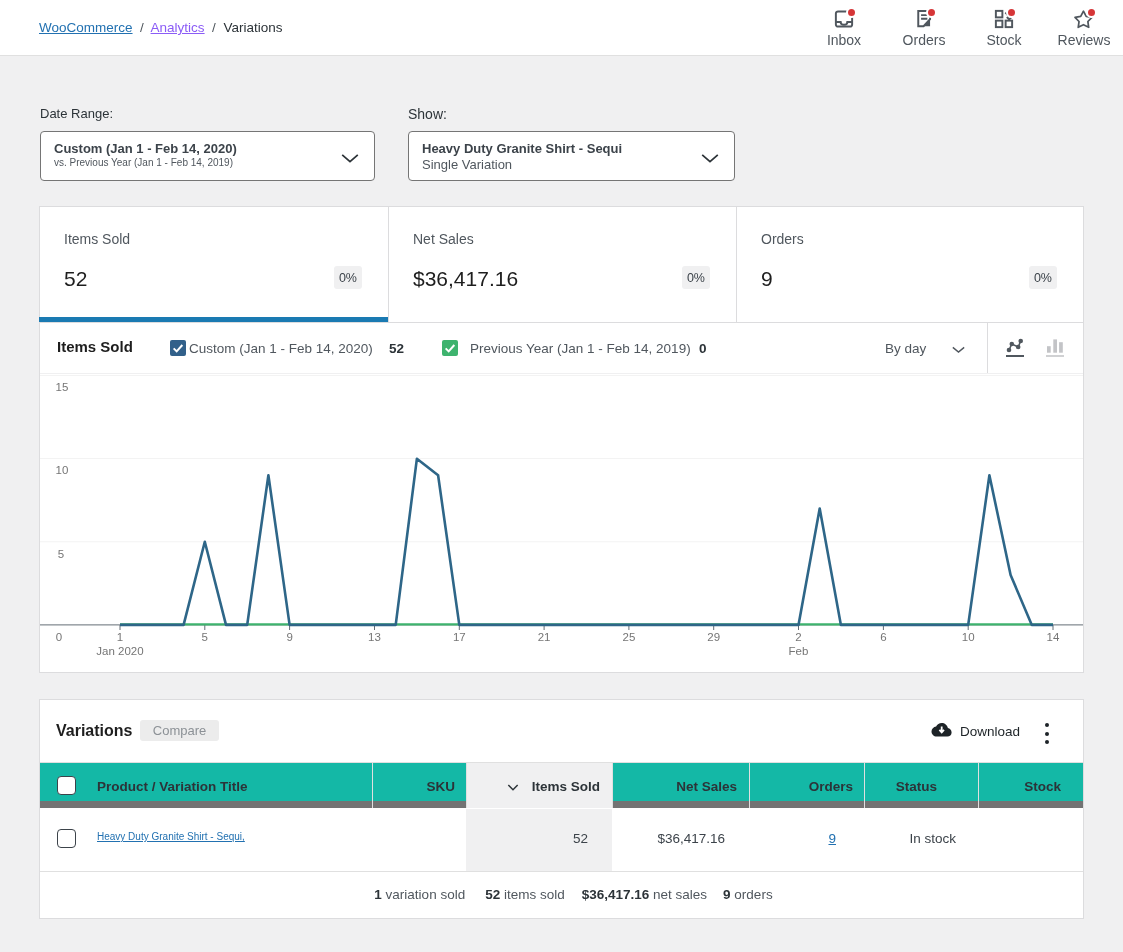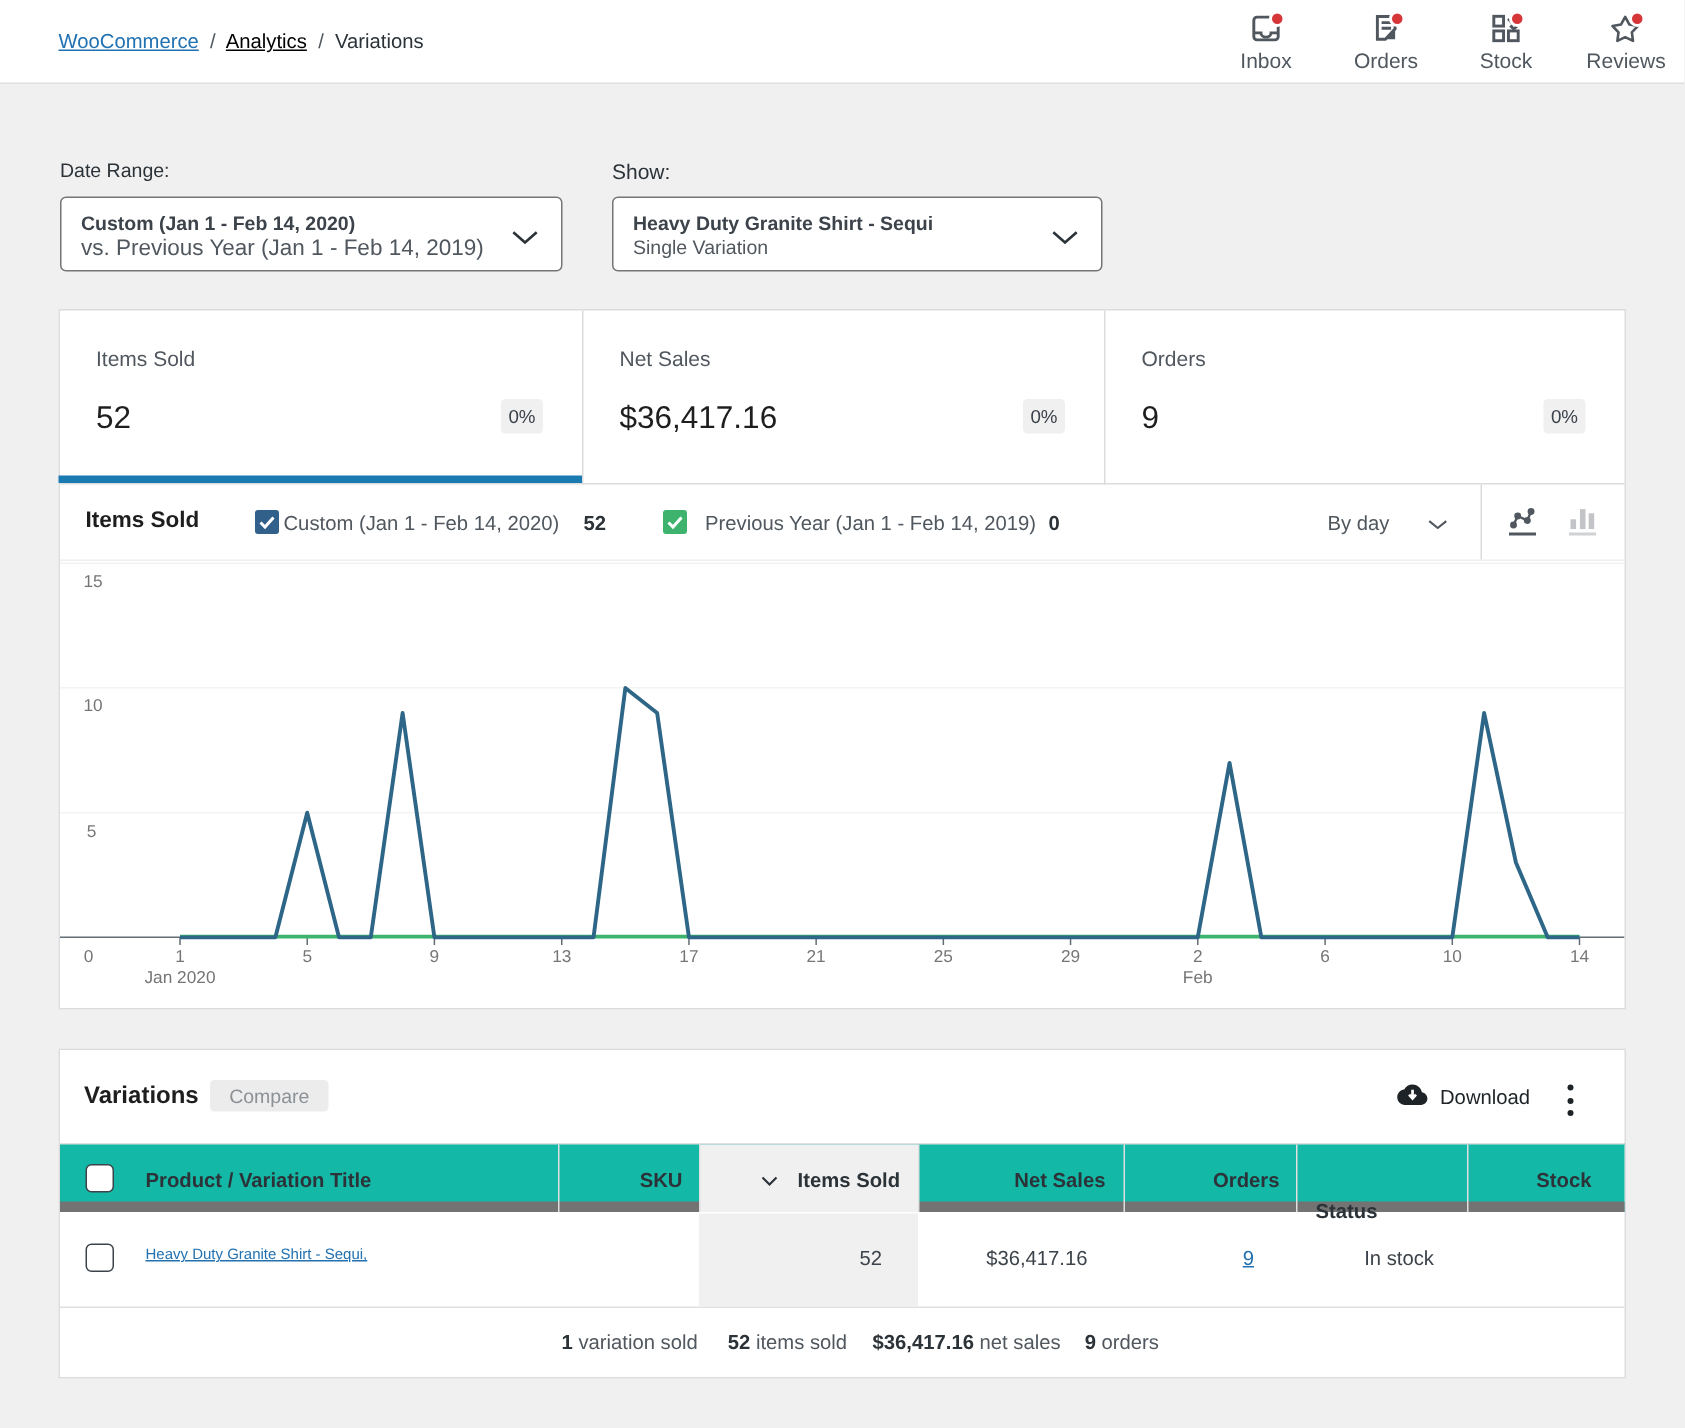--- a/index.html
+++ b/index.html
@@ -6,21 +6,21 @@
 html,body { width:1123px; height:952px; background:#f0f0f1; font-family:"Liberation Sans",sans-serif; position:relative; overflow:hidden; }
 .abs { position:absolute; }
 a { text-decoration:underline; }
 </style>
 </head>
 <body>
 
 <div class="abs" style="left:0;top:0;width:1123px;height:56px;background:#fff;border-bottom:1px solid #e0e0e0;"></div>
 <div class="abs" style="left:39px;top:20px;font-size:13.5px;color:#50575e;">
   <a href="#" style="color:#2271b1;">WooCommerce</a>
-  <span style="color:#50575e;"> &nbsp;/&nbsp; </span><a href="#" style="color:#000000;">Analytics</a>
+  <span style="color:#50575e;"> &nbsp;/&nbsp; </span><a href="#" style="color:#8b5cf6;">Analytics</a>
   <span style="color:#50575e;"> &nbsp;/&nbsp; </span><span style="color:#2c3338;">Variations</span>
 </div>
 
 <div class="abs" style="left:804px;top:0;width:320px;height:56px;display:flex;">
 
   <div style="width:80px;text-align:center;position:relative;">
     <svg class="abs" style="left:27px;top:5.5px;" width="26" height="26" viewBox="0 0 24 24" fill="none" stroke="#50575e" stroke-width="1.8">
       <path d="M19.5 9.5 V17 a2 2 0 0 1 -2 2 H6.5 a2 2 0 0 1 -2 -2 V7 a2 2 0 0 1 2 -2 H15"></path>
       <path d="M4.5 14.7 h4.4 c0 1.5 1.4 2.6 3.1 2.6 s3.1 -1.1 3.1 -2.6 h4.4"></path>
     </svg>
@@ -55,21 +55,21 @@
       <path d="M11.5 4.8 L14.03 9.52 L19.3 10.47 L15.59 14.33 L16.32 19.63 L11.5 17.3 L6.68 19.63 L7.41 14.33 L3.7 10.47 L8.97 9.52 Z" stroke-width="1.6"></path>
     </svg>
     <div class="abs" style="left:41.5px;top:6.5px;width:11px;height:11px;border-radius:50%;background:#d63638;border:2.5px solid #fff;"></div>
     <div class="abs" style="left:0;top:32px;width:80px;font-size:14px;color:#50575e;">Reviews</div>
   </div>
 </div>
 
 <div class="abs" style="left:40px;top:106px;font-size:13px;color:#2c3338;">Date Range:</div>
 <div class="abs" style="left:40px;top:131px;width:335px;height:50px;background:#fff;border:1px solid #757575;border-radius:4px;">
   <div class="abs" style="left:13px;top:9px;font-size:13px;font-weight:bold;color:#3c434a;">Custom (Jan 1 - Feb 14, 2020)</div>
-  <div class="abs" style="left:13px;top:25px;font-size:15px;color:#50575e;">vs. Previous Year (Jan 1 - Feb 14, 2019)</div>
+  <div class="abs" style="left:13px;top:25px;font-size:10px;color:#50575e;">vs. Previous Year (Jan 1 - Feb 14, 2019)</div>
   <svg class="abs" style="right:13px;top:15px;" width="22" height="22" viewBox="0 0 24 24" fill="none" stroke="#2c3338" stroke-width="1.9">
       <path d="M3.5 8.5 L12 16 L20.5 8.5"></path>
     </svg>
 </div>
 
 <div class="abs" style="left:408px;top:106px;font-size:14px;color:#2c3338;">Show:</div>
 <div class="abs" style="left:408px;top:131px;width:327px;height:50px;background:#fff;border:1px solid #757575;border-radius:4px;">
   <div class="abs" style="left:13px;top:9px;font-size:13px;font-weight:bold;color:#3c434a;">Heavy Duty Granite Shirt - Sequi</div>
   <div class="abs" style="left:13px;top:25px;font-size:13px;color:#50575e;">Single Variation</div>
   <svg class="abs" style="right:13px;top:15px;" width="22" height="22" viewBox="0 0 24 24" fill="none" stroke="#2c3338" stroke-width="1.9">
@@ -217,21 +217,21 @@
     <div class="abs" style="left:426px;top:0;width:146px;height:45px;background:#f0f0f1;border-left:1px solid #e0e0e0;"></div>
     <svg class="abs" style="left:465px;top:16px;" width="16" height="16" viewBox="0 0 24 24" fill="none" stroke="#2c3338" stroke-width="2.2">
         <path d="M5 9 L12 16 L19 9"></path>
       </svg>
     <div class="abs" style="left:468px;top:15.5px;width:92px;text-align:right;font-size:13.5px;font-weight:bold;color:#2c3338;">Items Sold</div>
     <div class="abs" style="left:572px;top:0;width:1px;height:45px;background:#e0e0e0;"></div>
     <div class="abs" style="left:585px;top:15.5px;width:112px;text-align:right;font-size:13.5px;font-weight:bold;color:#2c3338;">Net Sales</div>
     <div class="abs" style="left:709px;top:0;width:1px;height:45px;background:#e0e0e0;"></div>
     <div class="abs" style="left:722px;top:15.5px;width:91px;text-align:right;font-size:13.5px;font-weight:bold;color:#2c3338;">Orders</div>
     <div class="abs" style="left:824px;top:0;width:1px;height:45px;background:#e0e0e0;"></div>
-    <div class="abs" style="left:837px;top:15.5px;width:79px;text-align:left;font-size:13.5px;font-weight:bold;color:#2c3338;margin-top:21px;">Status</div>
+    <div class="abs" style="left:837px;top:15.5px;width:79px;text-align:center;font-size:13.5px;font-weight:bold;color:#2c3338;">Status</div>
     <div class="abs" style="left:938px;top:0;width:1px;height:45px;background:#e0e0e0;"></div>
     <div class="abs" style="left:951px;top:15.5px;width:70px;text-align:right;font-size:13.5px;font-weight:bold;color:#2c3338;">Stock</div>
   </div>
 
   <div class="abs" style="left:0;top:109px;width:1043px;height:63px;border-bottom:1px solid #e0e0e0;">
     <div class="abs" style="left:426px;top:0;width:146px;height:62px;background:#f0f0f1;"></div>
     <div class="abs" style="left:17px;top:20px;width:19px;height:19px;background:#fff;border:1.5px solid #3c434a;border-radius:4px;"></div>
     <a class="abs" href="#" style="left:57px;top:22px;font-size:10px;color:#2271b1;">Heavy Duty Granite Shirt - Sequi,</a>
     <div class="abs" style="left:448px;top:22px;width:100px;text-align:right;font-size:13.5px;color:#3c434a;">52</div>
     <div class="abs" style="left:585px;top:22px;width:100px;text-align:right;font-size:13.5px;color:#3c434a;">$36,417.16</div>

